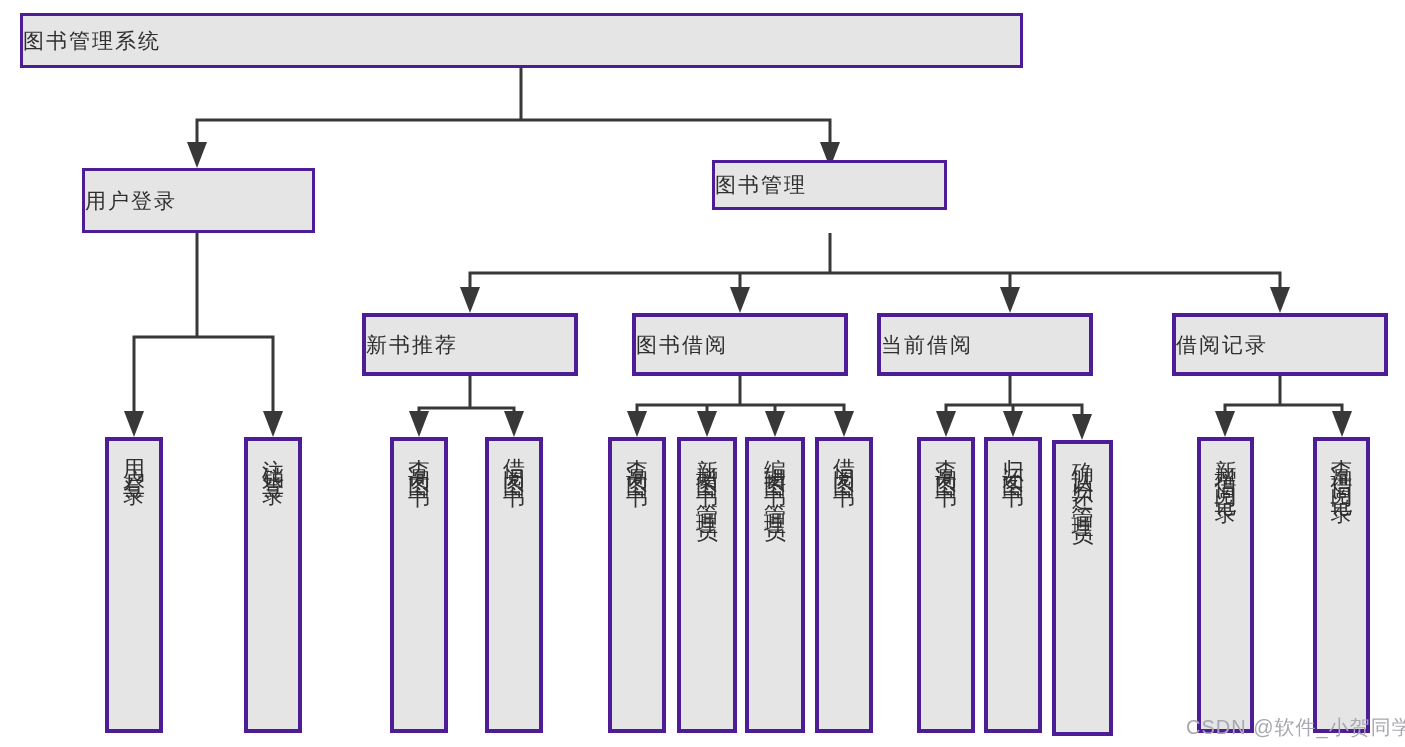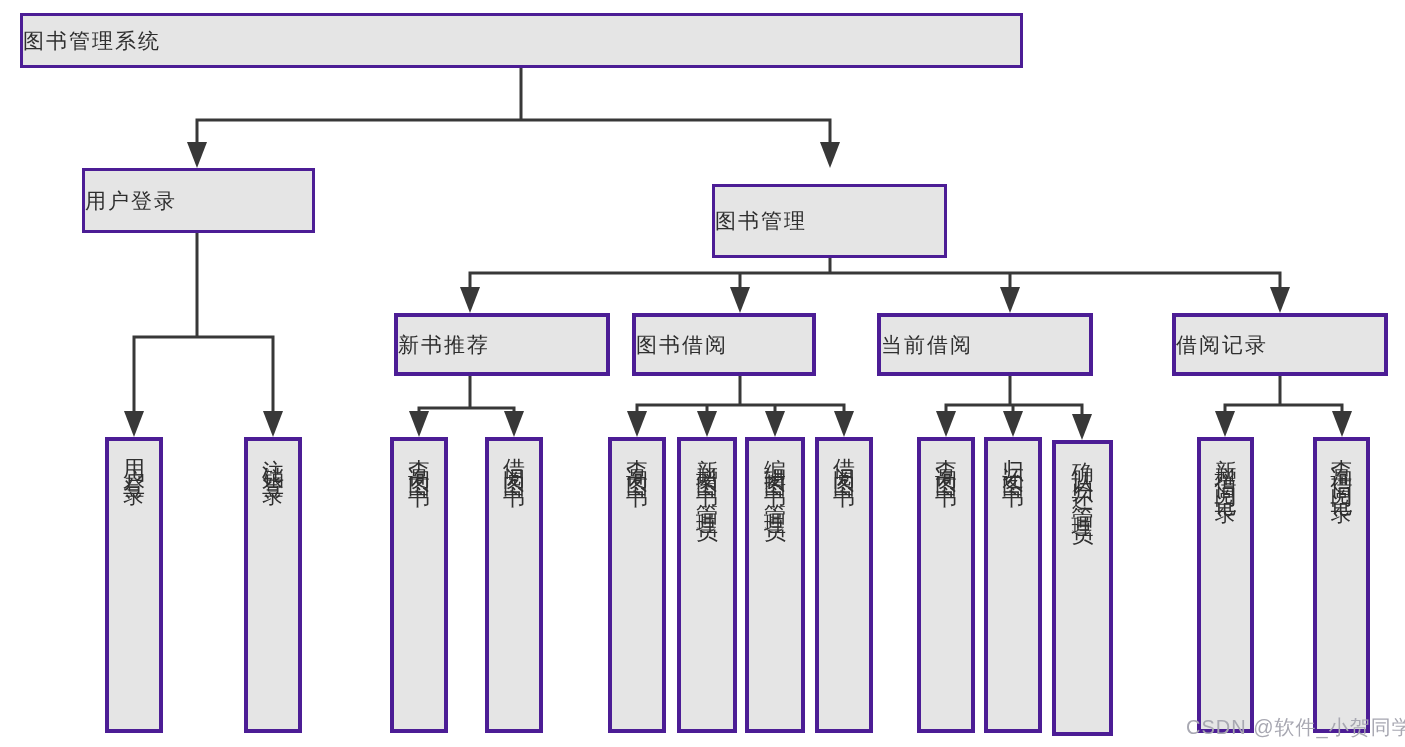--- a/index.html
+++ b/index.html
@@ -42,23 +42,23 @@
   .leaf {
     border-width: 4px;
     writing-mode: vertical-rl;
     font-size: 22px;
     letter-spacing: 9px;
     line-height: 1.1;
   }
   
   #n-root  { left: 20px;   top: 13px;  width: 1003px; height: 55px; }
   #n-l2-0  { left: 82px;   top: 168px; width: 233px;  height: 65px; }
-  #n-l2-1  { left: 712px;  top: 184px; width: 235px;  height: 74px; }
-  #n-l3-0  { left: 362px;  top: 313px; width: 216px;  height: 63px; margin-left: 32px; }
-  #n-l3-1  { left: 632px;  top: 313px; width: 184px;  height: 63px; }
+  #n-l2-1  { left: 712px;  top: 160px; width: 235px;  height: 50px; }
+  #n-l3-0  { left: 362px;  top: 313px; width: 216px;  height: 63px; }
+  #n-l3-1  { left: 632px;  top: 313px; width: 216px;  height: 63px; }
   #n-l3-2  { left: 877px;  top: 313px; width: 216px;  height: 63px; }
   #n-l3-3  { left: 1172px; top: 313px; width: 216px;  height: 63px; }
   #n-lf-0  { left: 105px;  top: 437px; width: 58px;   height: 296px; }
   #n-lf-1  { left: 244px;  top: 437px; width: 58px;   height: 296px; }
   #n-lf-2  { left: 390px;  top: 437px; width: 58px;   height: 296px; }
   #n-lf-3  { left: 485px;  top: 437px; width: 58px;   height: 296px; }
   #n-lf-4  { left: 608px;  top: 437px; width: 58px;   height: 296px; }
   #n-lf-5  { left: 677px;  top: 437px; width: 60px;   height: 296px; }
   #n-lf-6  { left: 745px;  top: 437px; width: 60px;   height: 296px; }
   #n-lf-7  { left: 815px;  top: 437px; width: 58px;   height: 296px; }

